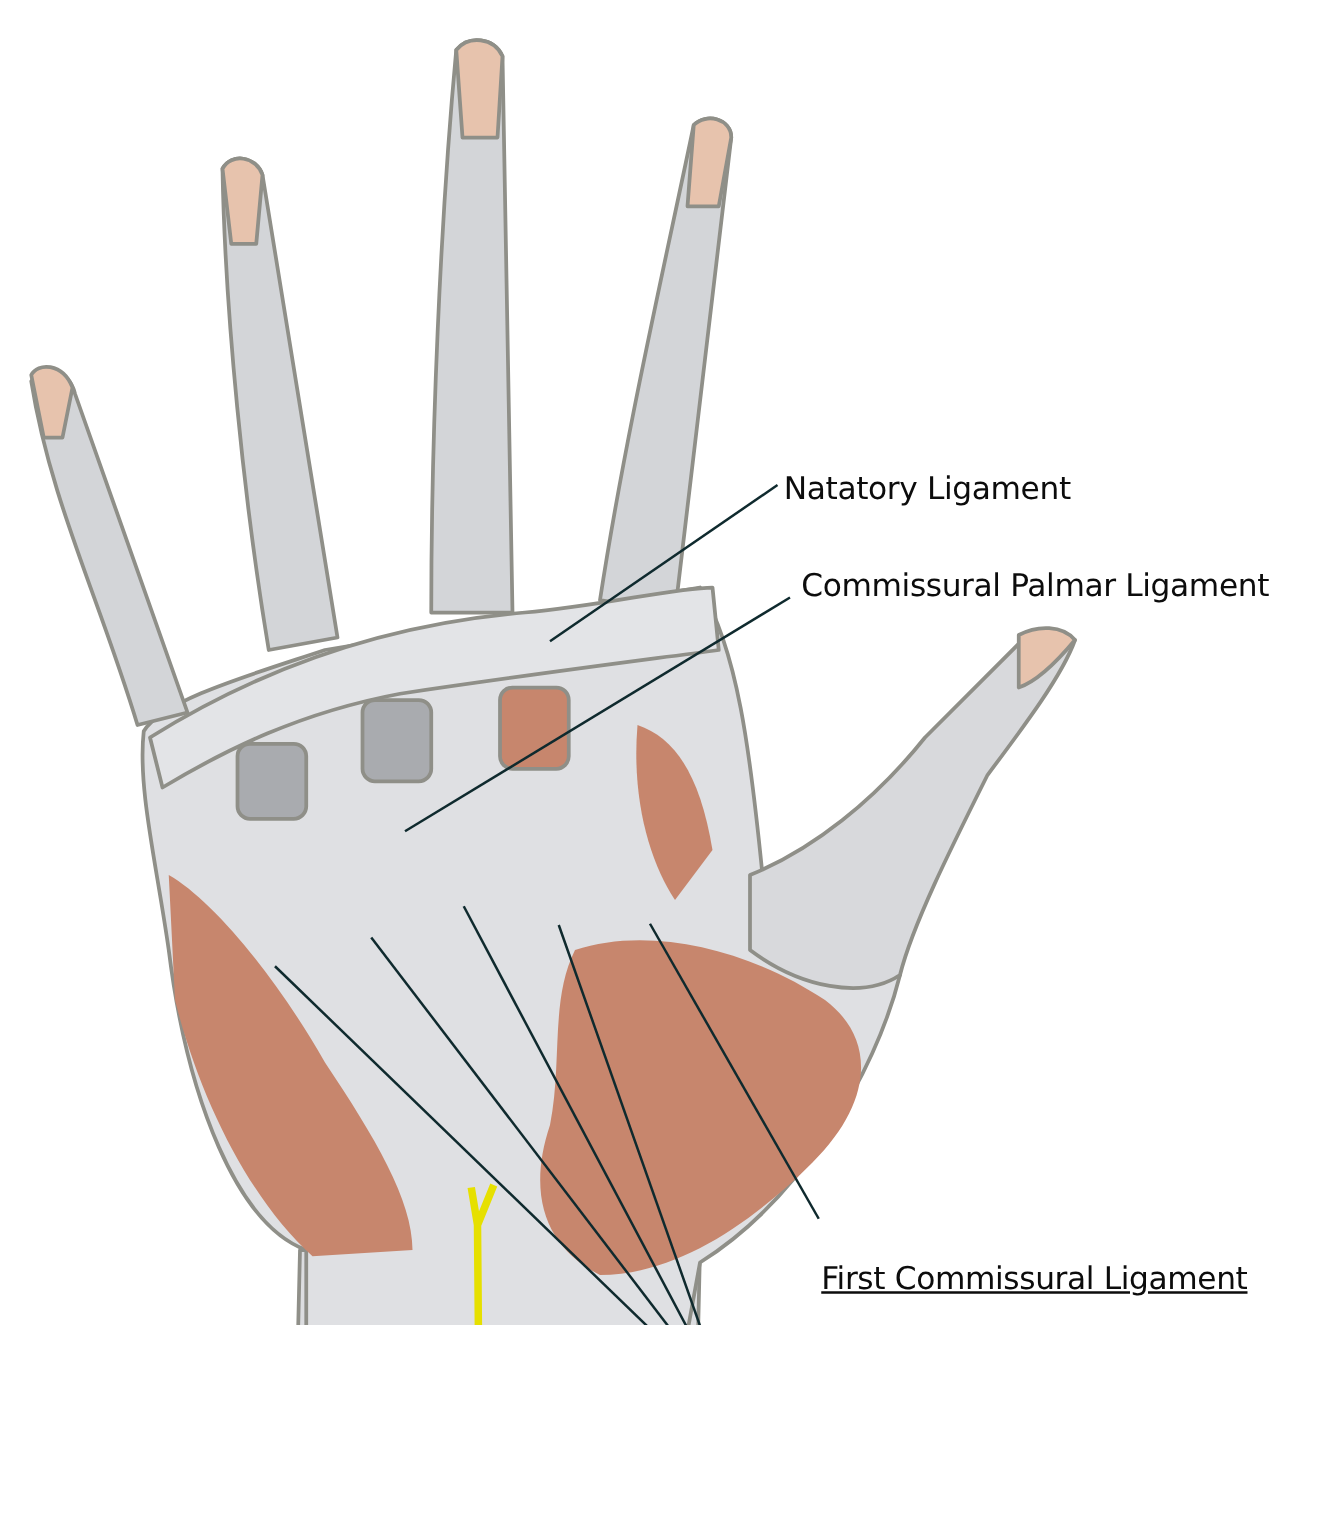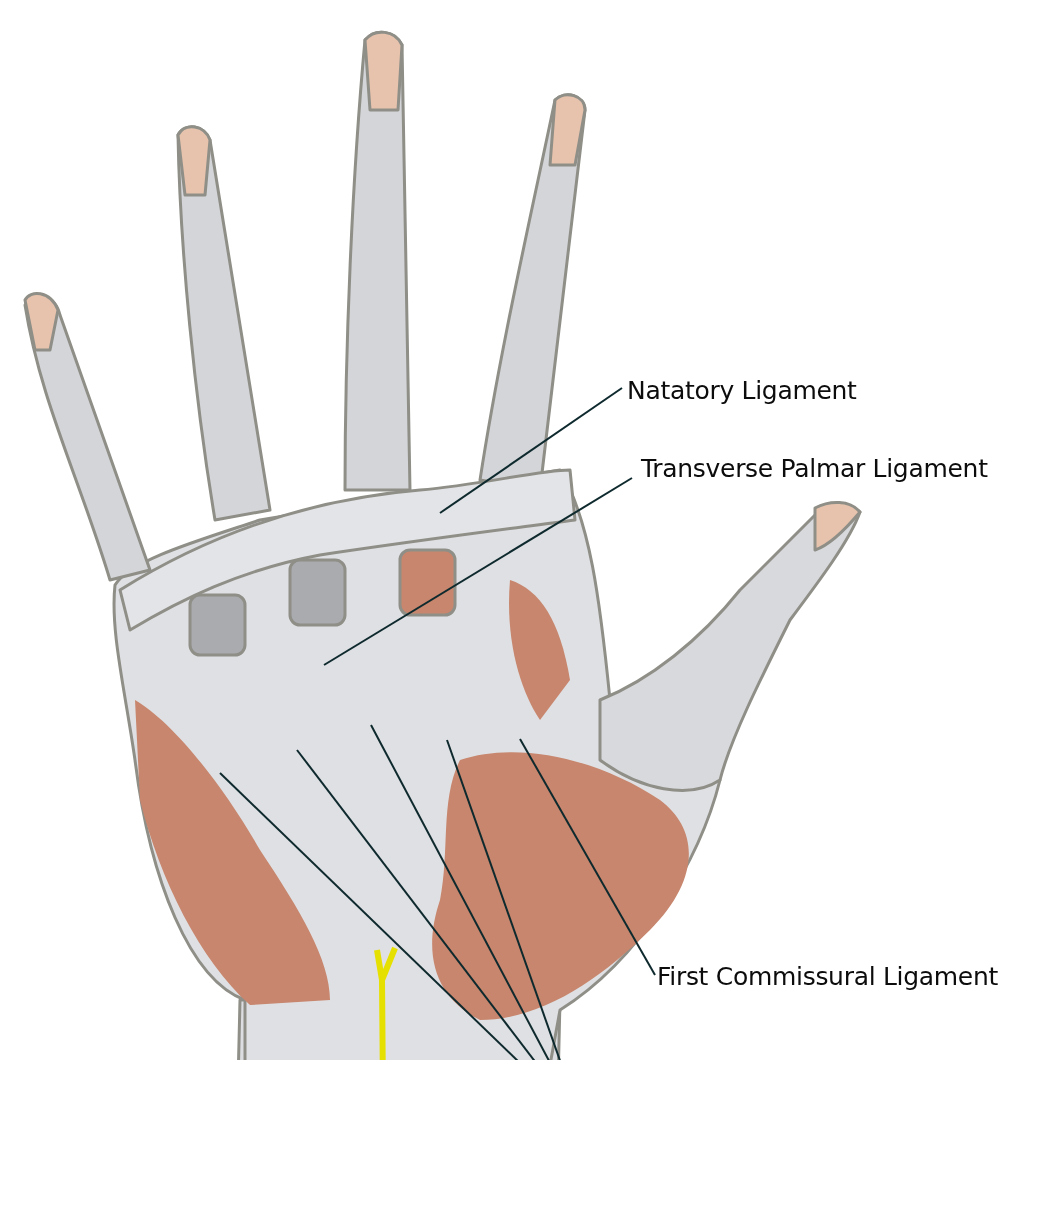--- a/index.html
+++ b/index.html
@@ -54,15 +54,15 @@
         <line x1="324" y1="665" x2="632" y2="478"></line>
         <line x1="520" y1="739" x2="655" y2="975"></line>
         <line x1="220" y1="773" x2="582" y2="1123"></line>
         <line x1="297" y1="750" x2="582" y2="1123"></line>
         <line x1="371" y1="725" x2="582" y2="1123"></line>
         <line x1="447" y1="740" x2="582" y2="1123"></line>
       </g>
   </svg>
 
   <div class="label" style="left:627px;top:378px;">Natatory Ligament</div>
-  <div class="label" style="left:641px;top:456px;">Transverse Palmar Ligament</div>
-  <div class="label" style="left:657px;top:964px;">First Commissural Ligament</div>
+  <div class="label" style="left:641px;top:456px;">Commissural Palmar Ligament</div>
+  <div class="label" style="left:657px;top:1010px;text-decoration:underline;">First Commissural Ligament</div>
 </div>
 
 </body></html>

